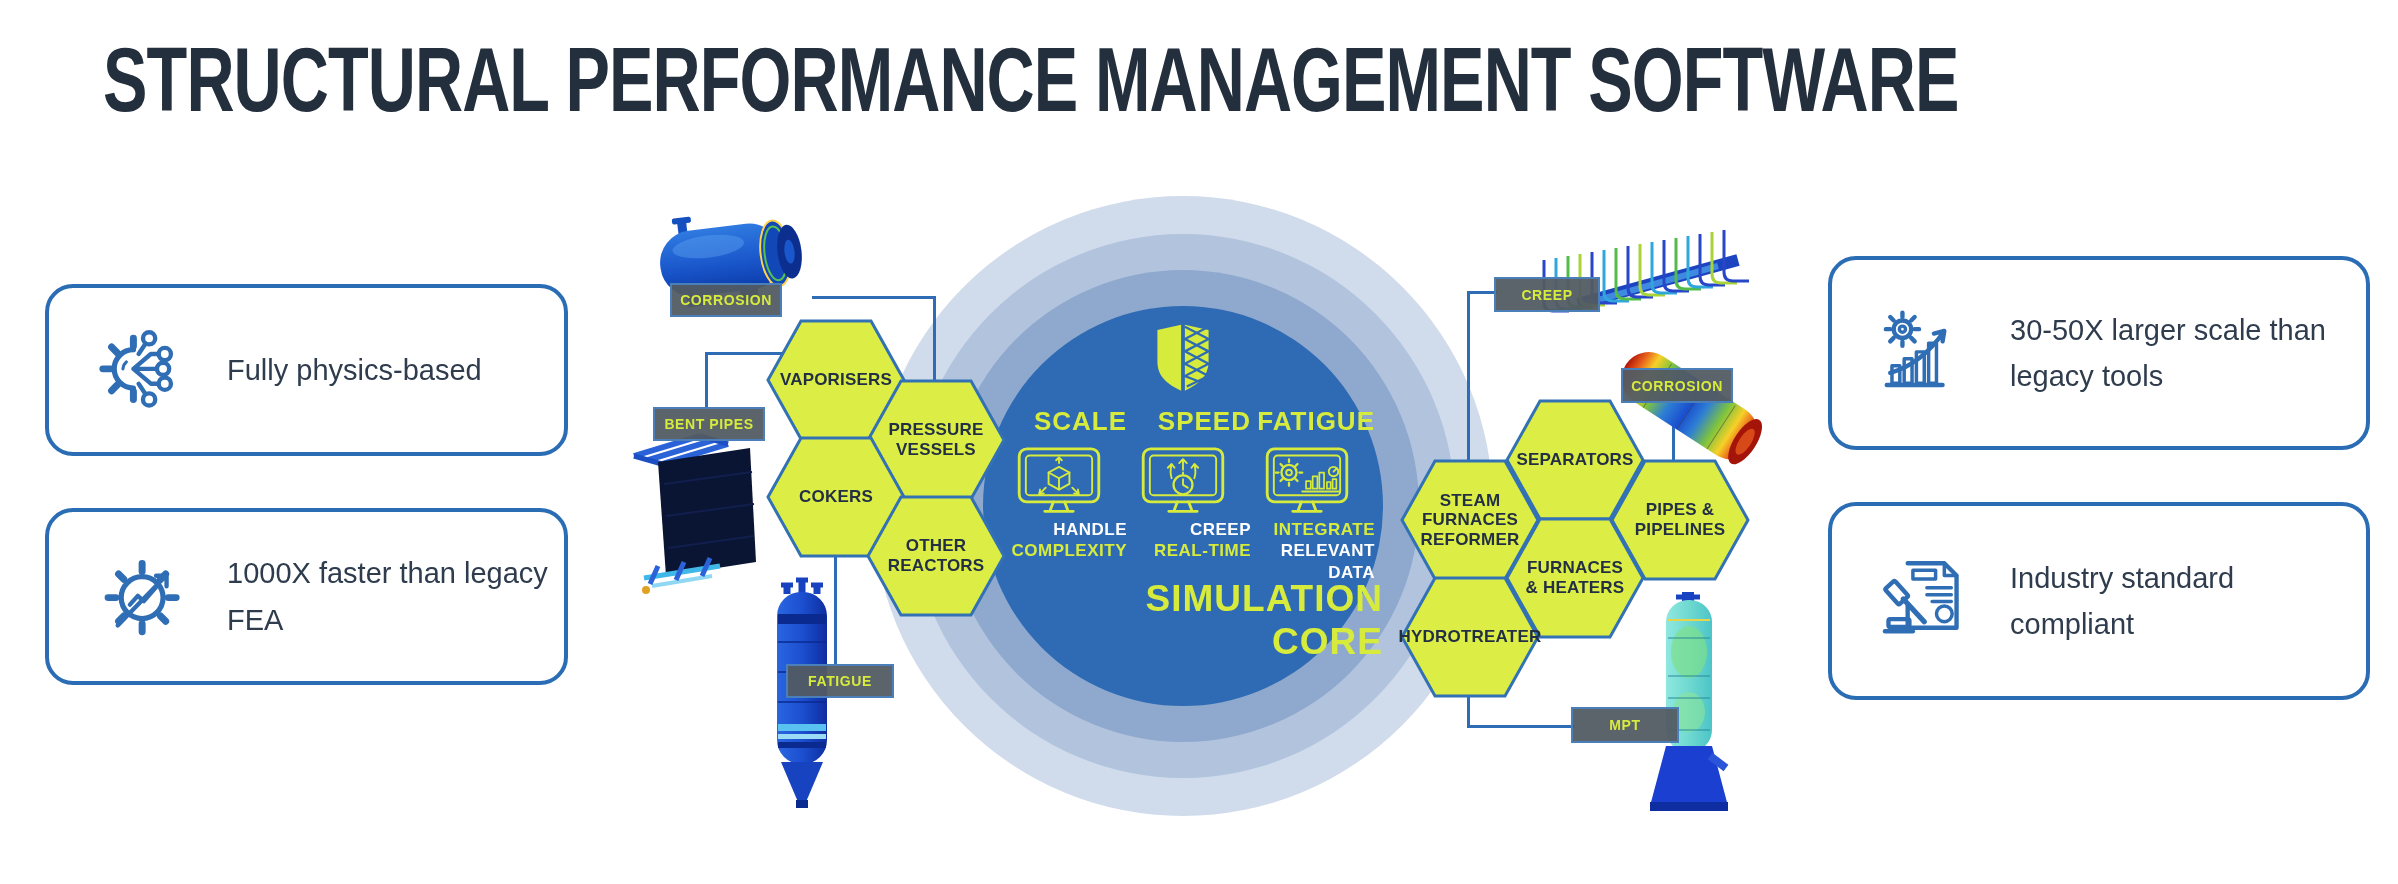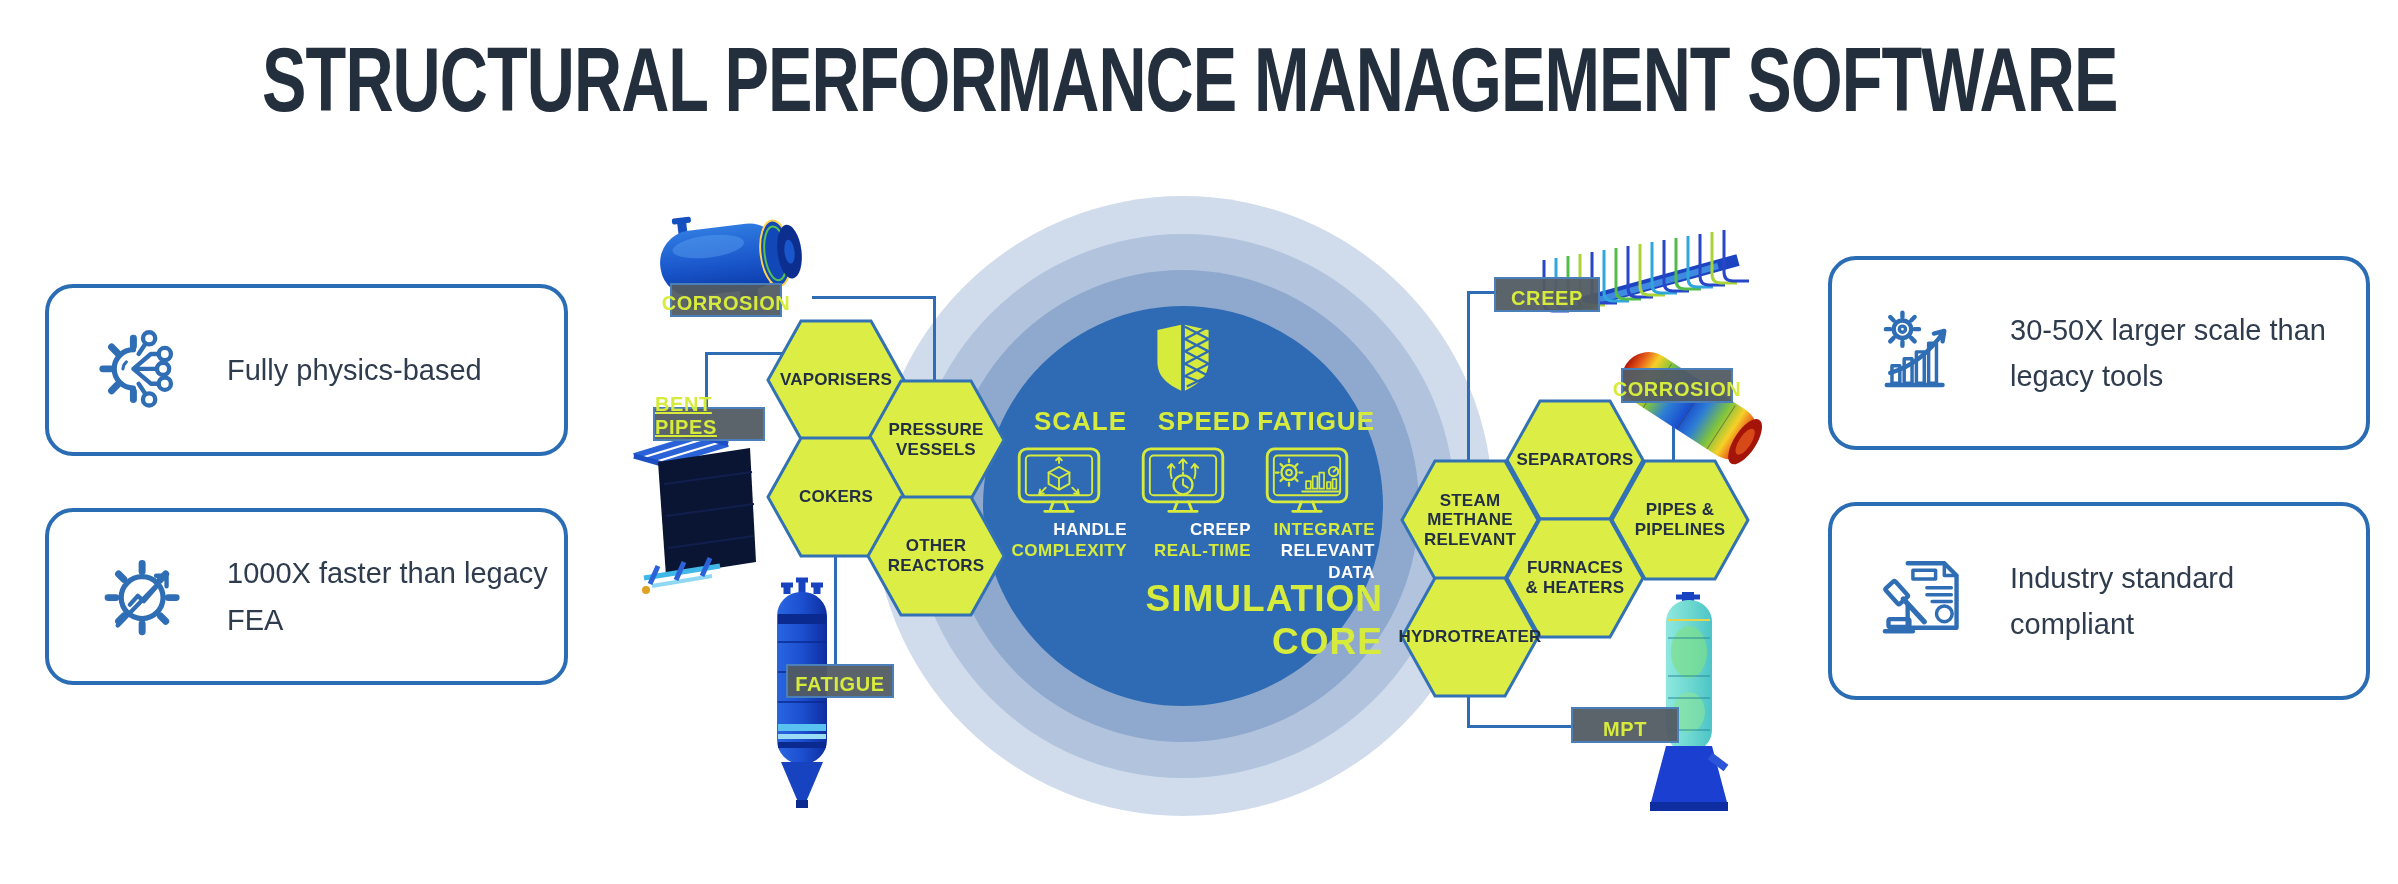--- a/index.html
+++ b/index.html
@@ -1,20 +1,20 @@
 <!DOCTYPE html>
 <html><head>
 <meta charset="utf-8">
 <style>
   html,body{margin:0;padding:0;background:#ffffff;}
   #stage{position:relative;width:2398px;height:884px;background:#ffffff;overflow:hidden;
          font-family:"Liberation Sans", sans-serif;}
 
   
-  .title-wrap{position:absolute;left:0;top:28px;width:2220px;text-align:right;}
+  .title-wrap{position:absolute;left:0;top:28px;width:2220px;text-align:left;}
   .title-text{display:inline-block;font-weight:bold;font-size:74px;letter-spacing:-1px;
               color:#242f3d;transform:scale(0.9,1.22);transform-origin:center top;white-space:nowrap;}
 
   
   .card{position:absolute;border:4px solid #2a6db5;border-radius:28px;background:#ffffff;
         display:flex;align-items:center;box-sizing:border-box;}
   .card .icon-box{flex:0 0 auto;margin-left:46px;margin-right:36px;}
   .card .card-label{font-size:29px;color:#2e3c4d;line-height:1.6;}
 
   
@@ -36,23 +36,23 @@
               font-size:37px;font-weight:bold;color:#d7eb3d;line-height:1.15;letter-spacing:1px;}
 
   
   .hex{position:absolute;width:140px;height:122px;z-index:4;}
   .hex svg{position:absolute;left:0;top:0;}
   .hex-label{position:absolute;left:15px;top:0;width:110px;height:122px;display:flex;
              align-items:center;justify-content:center;text-align:center;
              font-size:17px;font-weight:bold;color:#233044;line-height:1.15;letter-spacing:0.2px;}
 
   
-  .callout{position:absolute;z-index:6;display:flex;align-items:flex-end;justify-content:center;
+  .callout{position:absolute;z-index:6;display:flex;align-items:center;justify-content:center;
            background:rgba(82,91,99,0.95);border:2px solid #4a7fba;box-sizing:border-box;
-           color:#d7eb3d;font-weight:bold;font-size:20px;letter-spacing:0.6px;}
+           color:#d7eb3d;font-weight:bold;font-size:14px;letter-spacing:0.6px;}
 
   
   .line{position:absolute;background:#2e6db6;z-index:3;}
 
   
   .model{position:absolute;z-index:4;}
 </style>
 </head>
 <body>
 
@@ -307,21 +307,21 @@
   <div class="hex" style="left:1505px;top:399px;">
     <svg width="140" height="122">
         <polygon points="35,2 105,2 138,61 105,120 35,120 2,61" fill="#dcee45" stroke="#3272b4" stroke-width="3"></polygon>
       </svg>
     <div class="hex-label">SEPARATORS</div>
   </div>
   <div class="hex" style="left:1400px;top:459px;">
     <svg width="140" height="122">
         <polygon points="35,2 105,2 138,61 105,120 35,120 2,61" fill="#dcee45" stroke="#3272b4" stroke-width="3"></polygon>
       </svg>
-    <div class="hex-label">STEAM METHANE RELEVANT</div>
+    <div class="hex-label">STEAM FURNACES REFORMER</div>
   </div>
   <div class="hex" style="left:1610px;top:459px;">
     <svg width="140" height="122">
         <polygon points="35,2 105,2 138,61 105,120 35,120 2,61" fill="#dcee45" stroke="#3272b4" stroke-width="3"></polygon>
       </svg>
     <div class="hex-label">PIPES &amp; PIPELINES</div>
   </div>
   <div class="hex" style="left:1505px;top:517px;">
     <svg width="140" height="122">
         <polygon points="35,2 105,2 138,61 105,120 35,120 2,61" fill="#dcee45" stroke="#3272b4" stroke-width="3"></polygon>
@@ -331,21 +331,21 @@
   <div class="hex" style="left:1400px;top:576px;">
     <svg width="140" height="122">
         <polygon points="35,2 105,2 138,61 105,120 35,120 2,61" fill="#dcee45" stroke="#3272b4" stroke-width="3"></polygon>
       </svg>
     <div class="hex-label">HYDROTREATER</div>
   </div>
 
   <div class="callout" style="left:670px;top:283px;width:112px;height:34px;">
     <span>CORROSION</span>
   </div>
-  <div class="callout" style="left:653px;top:407px;width:112px;height:34px;text-decoration:underline;">
+  <div class="callout" style="left:653px;top:407px;width:112px;height:34px;">
     <span>BENT PIPES</span>
   </div>
   <div class="callout" style="left:786px;top:664px;width:108px;height:34px;">
     <span>FATIGUE</span>
   </div>
   <div class="callout" style="left:1494px;top:277px;width:106px;height:35px;">
     <span>CREEP</span>
   </div>
   <div class="callout" style="left:1621px;top:368px;width:112px;height:35px;">
     <span>CORROSION</span>

